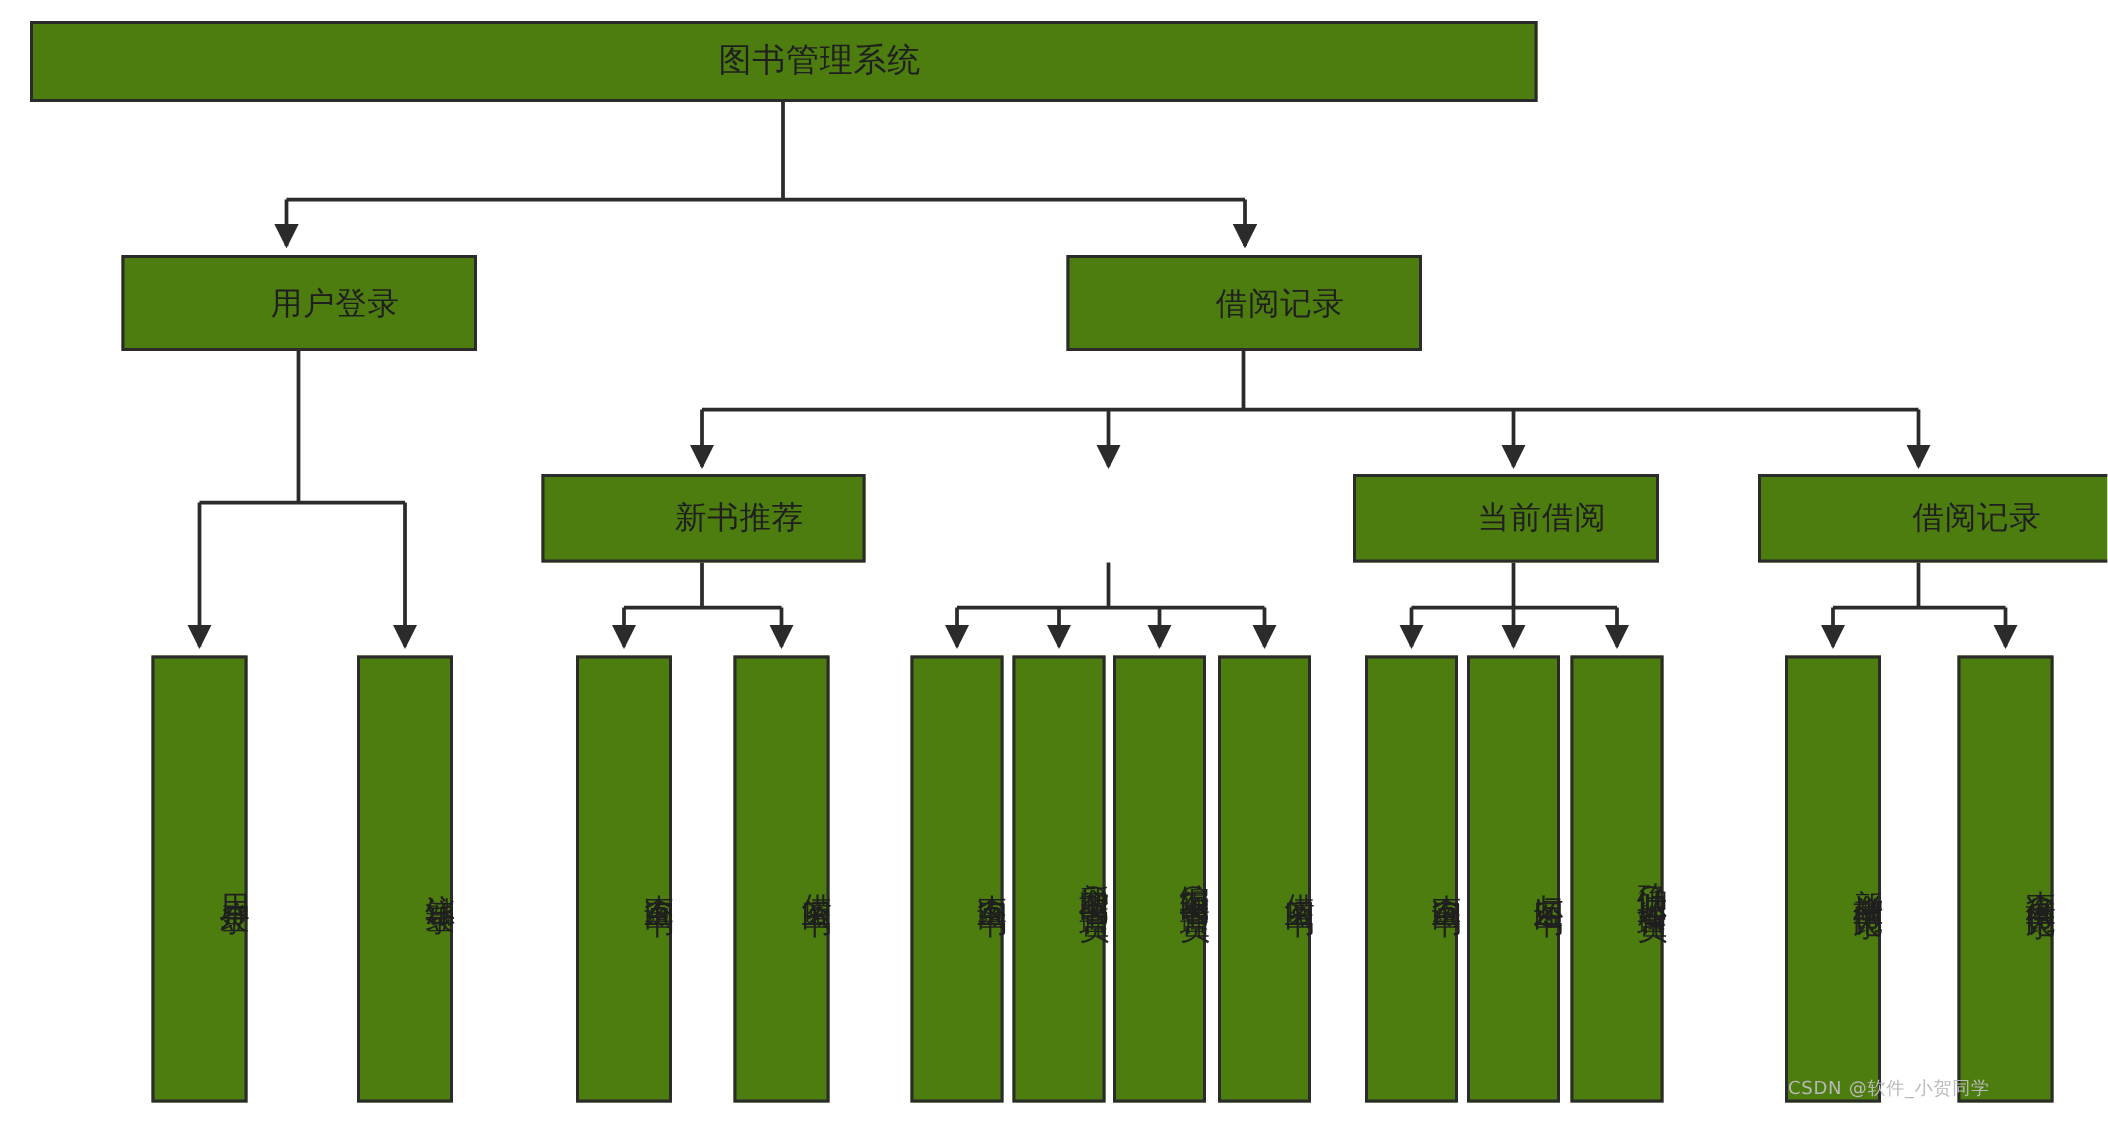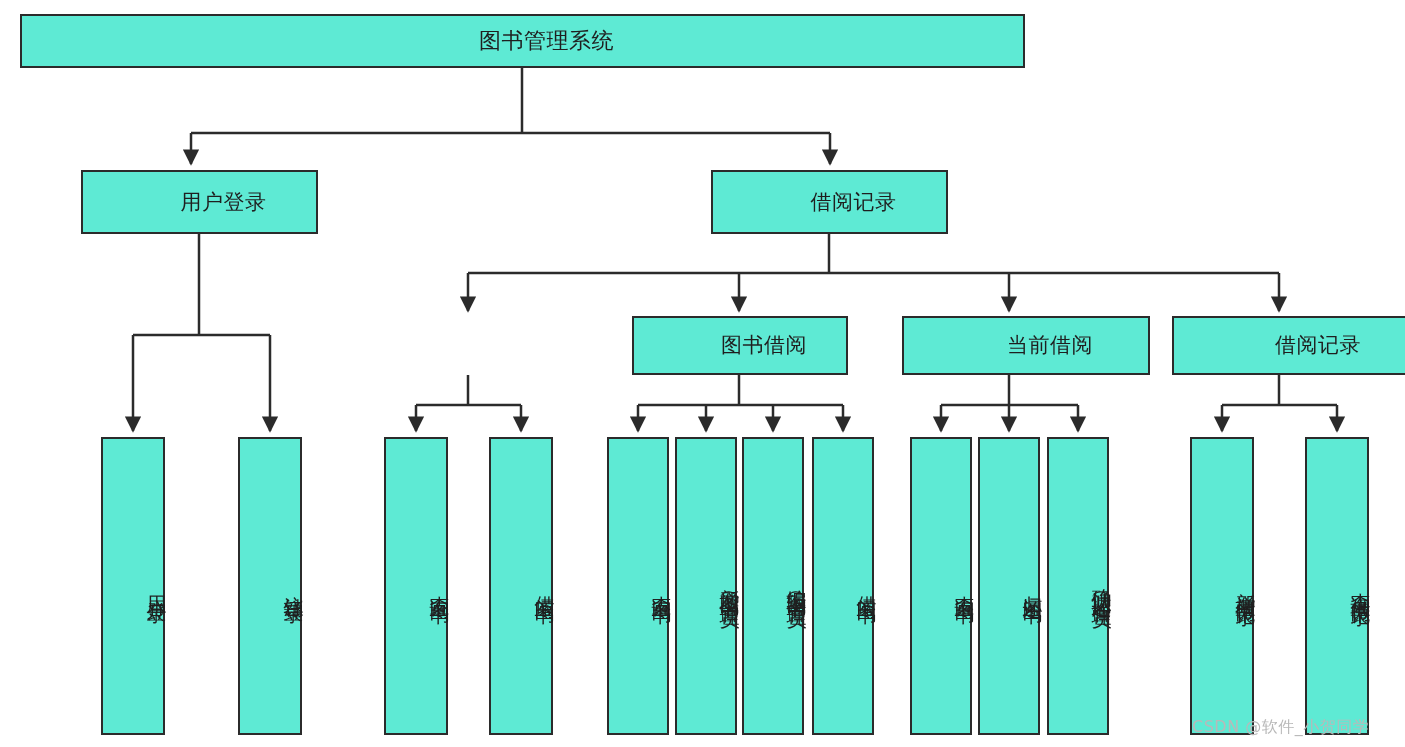--- a/index.html
+++ b/index.html
@@ -22,21 +22,21 @@
     left: 0;
     top: 0;
     width: 1405px;
     height: 747px;
     pointer-events: none;
   }
   .node {
     position: absolute;
     box-sizing: border-box;
     border: 2.5px solid #2b2b2b;
-    background: #5eead4;
+    background: #4d7c0f;
     display: flex;
     align-items: center;
     justify-content: center;
     color: #1f1f1f;
     text-align: right;
     line-height: 1.28;
     padding-left: 48px;
   }
   .node .lbl {
     display: block;
@@ -56,21 +56,21 @@
   .v-node .lbl {
     writing-mode: vertical-rl;
     text-orientation: upright;
     font-size: 20px;
     letter-spacing: 3px;
     line-height: 1;
     white-space: nowrap;
   }
   .watermark {
     position: absolute;
-    font-size: 16px;
+    font-size: 12px;
     color: #b9b9b9;
     letter-spacing: 0.5px;
     white-space: nowrap;
     user-select: none;
   }
 </style>
 </head>
 <body>
 
 <div id="canvas">
@@ -129,24 +129,24 @@
     <span class="lbl">图书管理系统</span>
   </div>
 
   <div class="node h-node" style="left:81px; top:170px; width:237px; height:64px;">
     <span class="lbl">用户登录</span>
   </div>
   <div class="node h-node" style="left:711px; top:170px; width:237px; height:64px;">
     <span class="lbl">借阅记录</span>
   </div>
 
-  <div class="node h-node" style="left:632px; top:316px; width:216px; height:59px;">
-    <span class="lbl">图书借阅</span>
+  <div class="node h-node" style="left:361px; top:316px; width:216px; height:59px;">
+    <span class="lbl">新书推荐</span>
   </div>
-  <div class="node h-node" style="left:902px; top:316px; width:248px; height:59px;">
+  <div class="node h-node" style="left:902px; top:316px; width:204px; height:59px;">
     <span class="lbl">当前借阅</span>
   </div>
   <div class="node h-node" style="left:1172px; top:316px; width:244px; height:59px;">
     <span class="lbl">借阅记录</span>
   </div>
 
   <div class="node v-node" style="left:101px; top:437px; width:64px; height:298px;">
     <span class="lbl">用户登录</span>
   </div>
   <div class="node v-node" style="left:238px; top:437px; width:64px; height:298px;">

